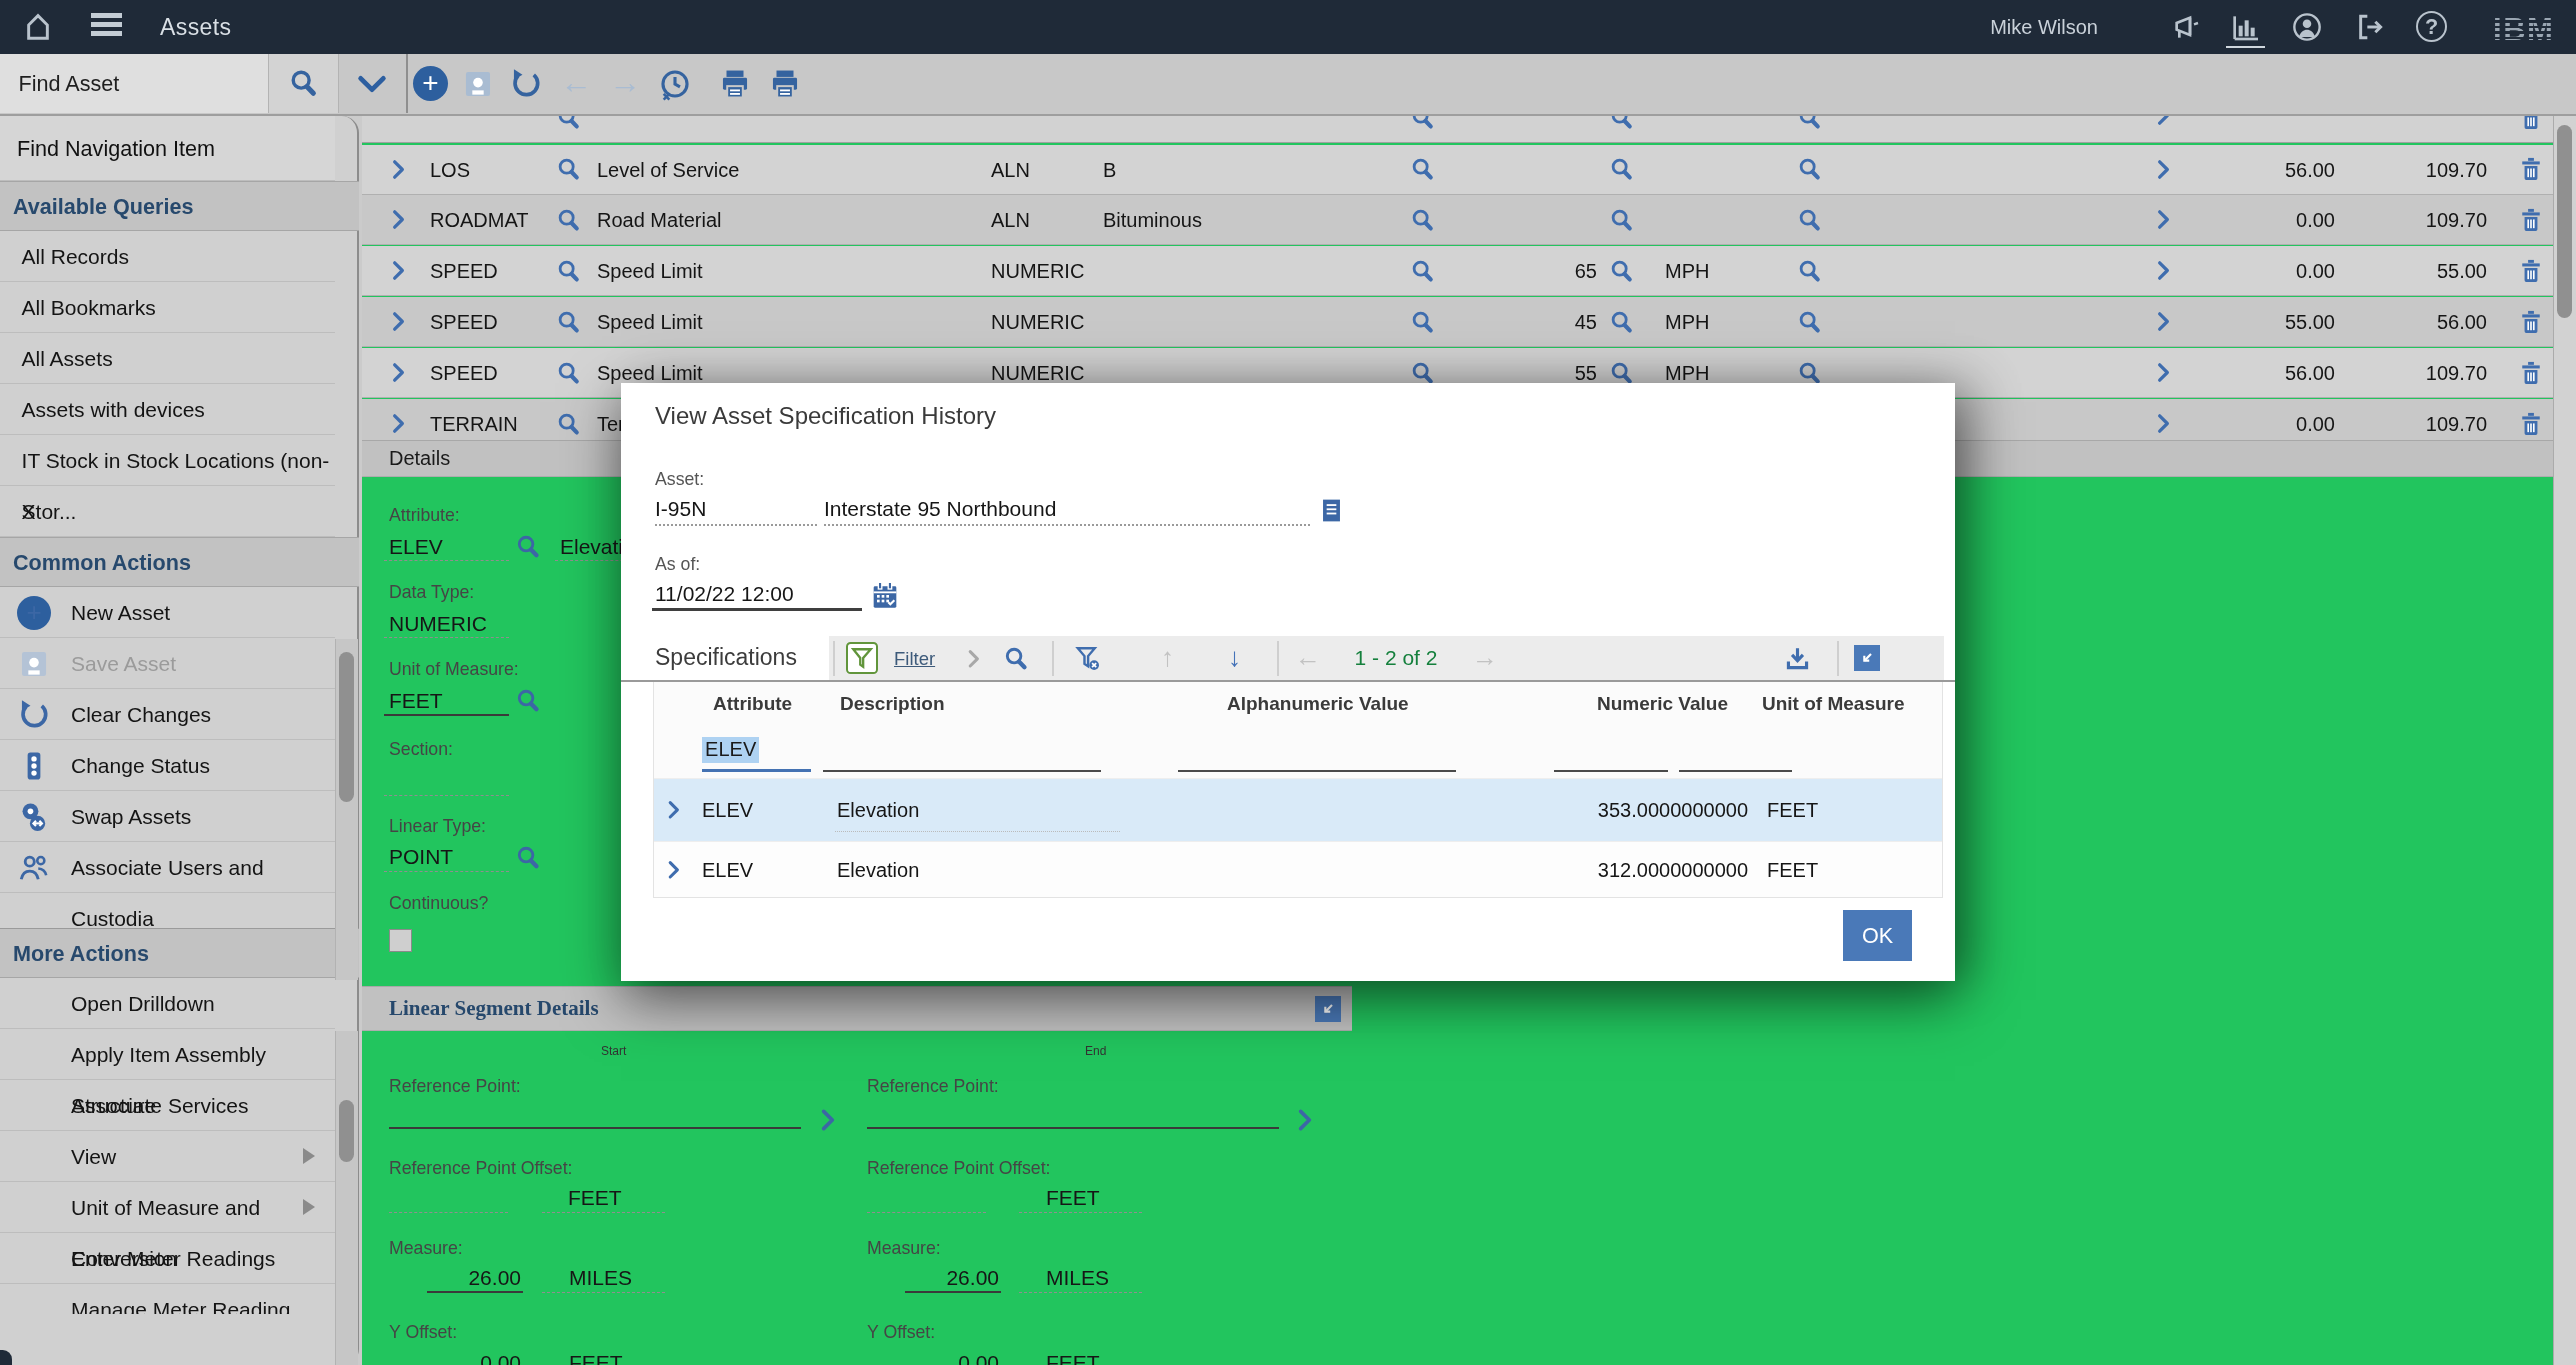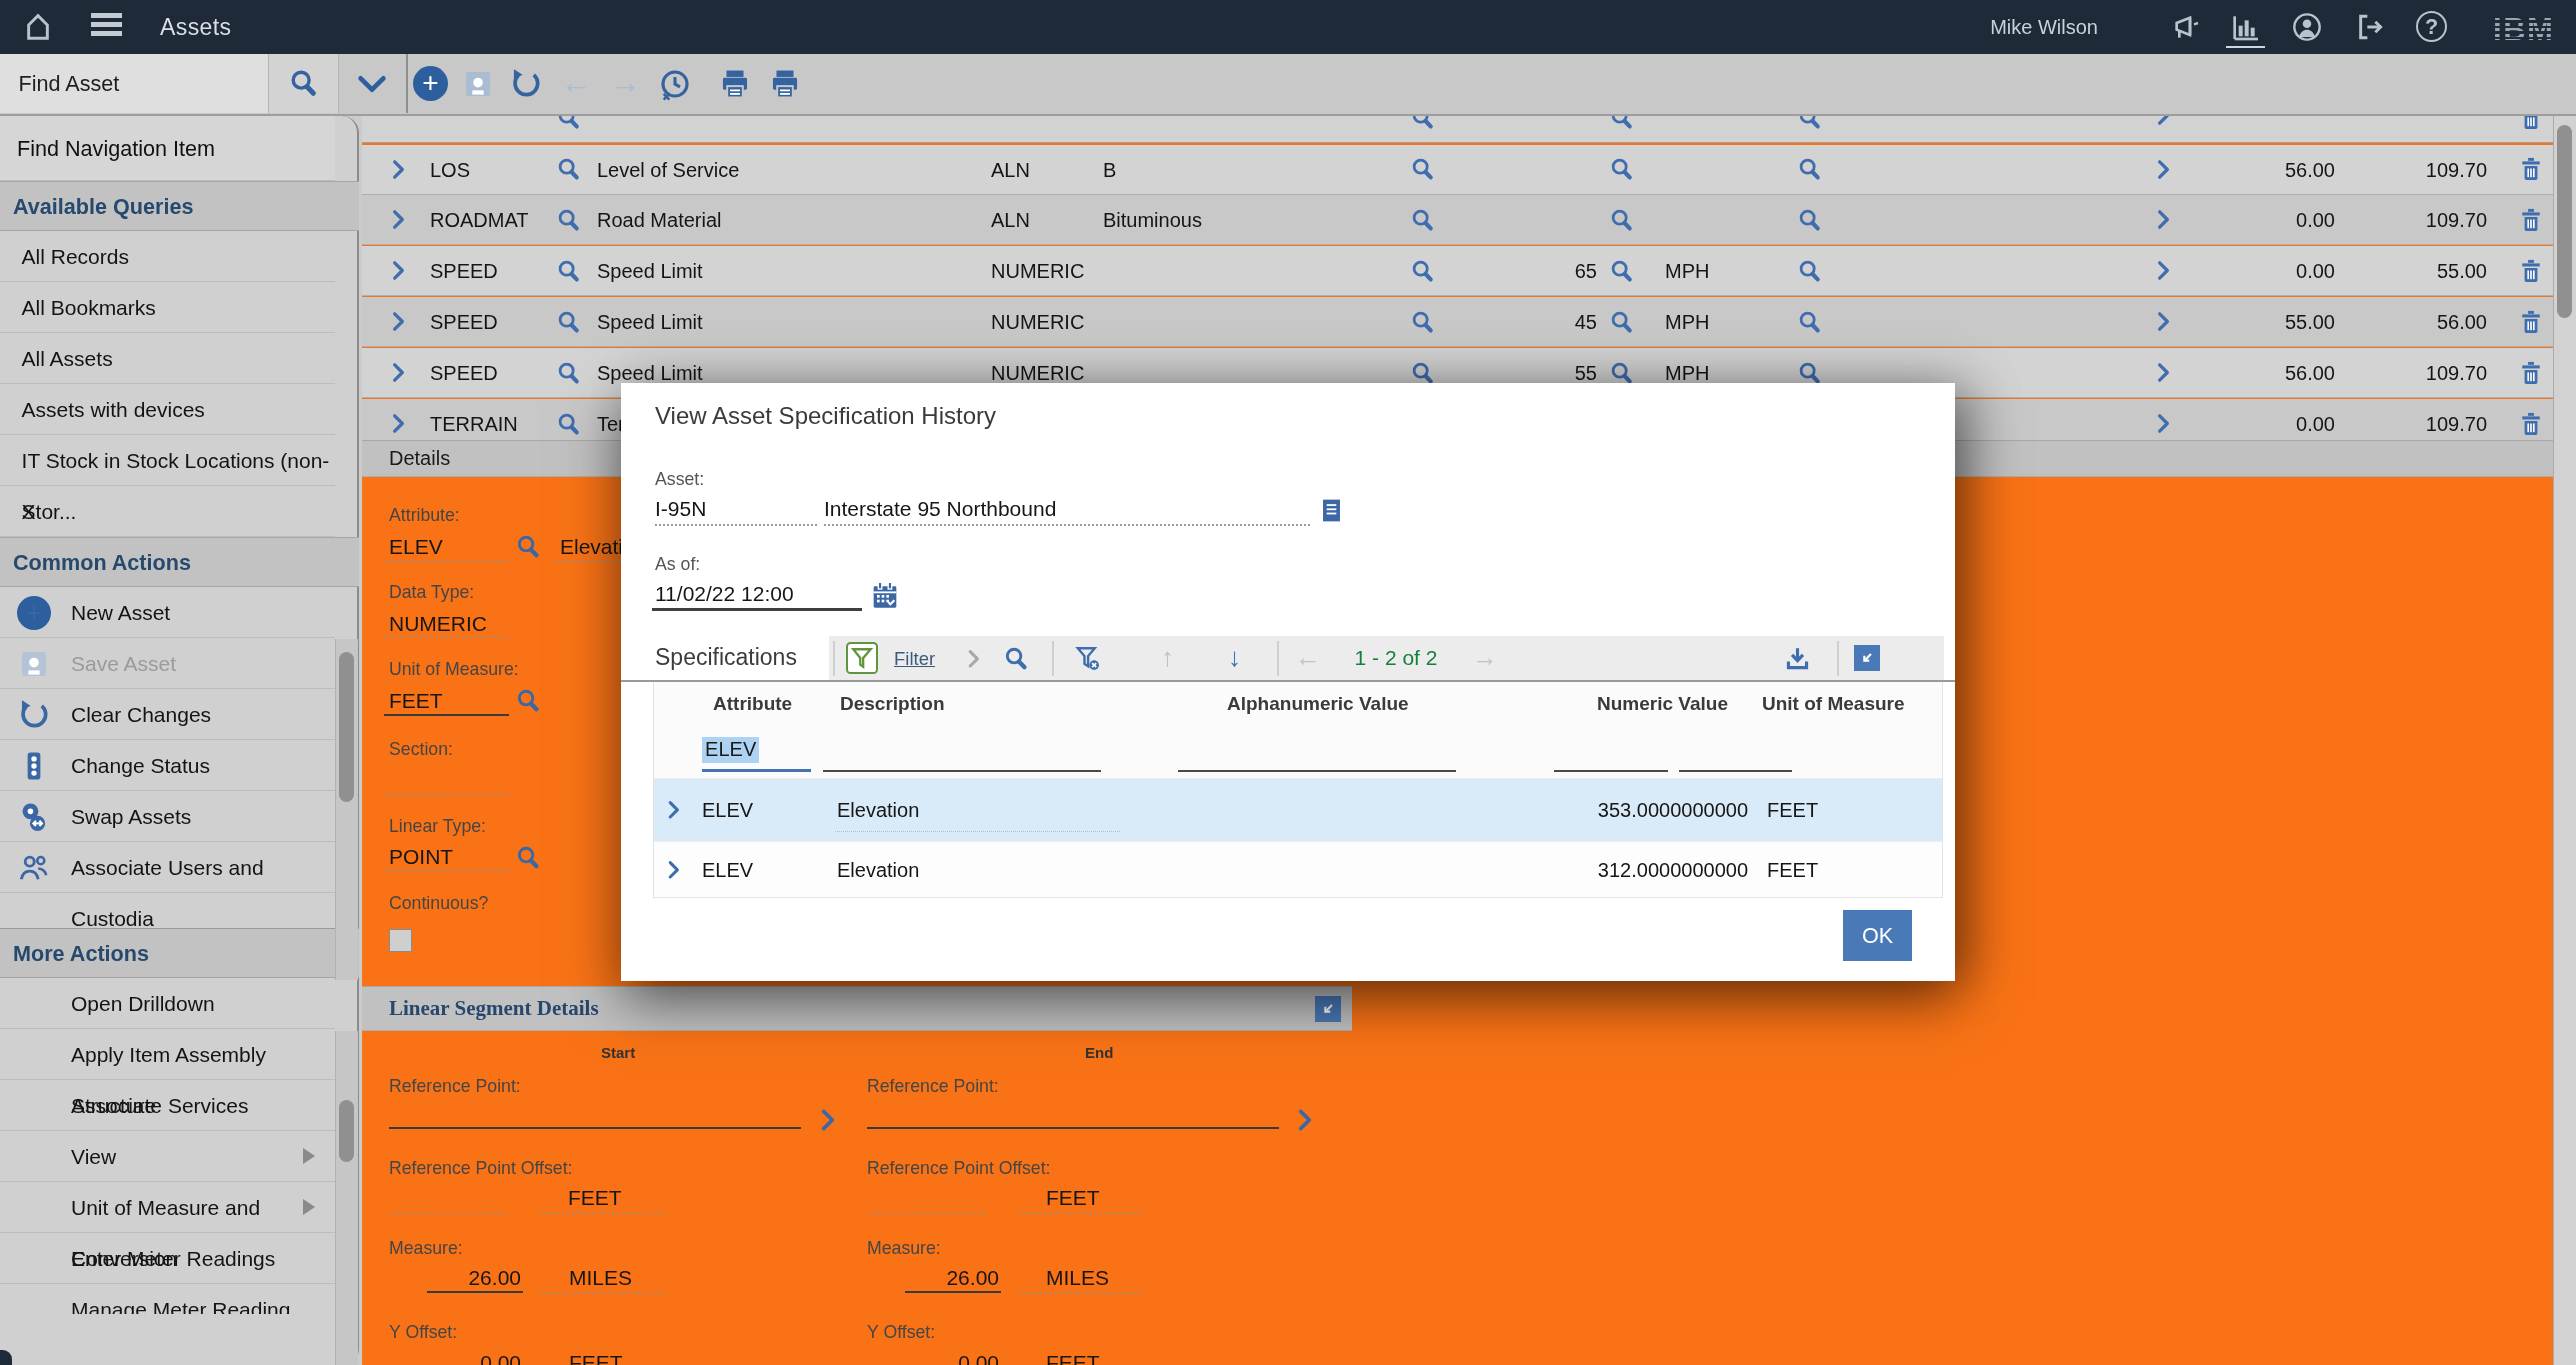--- a/index.html
+++ b/index.html
@@ -40,21 +40,21 @@
   .sb-action { height:51px; font-size:21px; line-height:51px; padding-left:71px; color:#141414; position:relative; }
   .sb-action .aicon { position:absolute; left:17px; top:8.5px; width:34px; height:34px; color:#3c67a5; }
   .sb-action.dis { color:#9b9b9b; }
   .sb-action.dis .aicon { color:#b4c3d6; }
   .sb-caret { position:absolute; right:20px; top:17px; width:0; height:0; border-left:12.3px solid #8a8a8a; border-top:8.5px solid transparent; border-bottom:8.5px solid transparent; }
   .sb-scroll { position:absolute; width:23px; background:#c6c6c6; border-left:0.8px solid #b2b2b2; }
   .sb-thumb { position:absolute; left:3.1px; width:15.4px; background:#909090; border-radius:7.7px; }
   #corner-chip { position:absolute; left:0; top:1350px; width:12.3px; height:15.4px; background:#1f2a38; border-top-right-radius:9.2px; z-index:25; }
 
   
-  #main { position:absolute; left:362px; top:116px; width:2214px; height:1250px; background:#f97316; }
+  #main { position:absolute; left:362px; top:116px; width:2214px; height:1250px; background:#22c55e; }
   #partial-strip { position:absolute; left:0; top:0; width:2191px; height:27px; background:#d2d2d2; border-bottom:1.5px solid #a0a0a0; overflow:hidden; }
   #partial-strip .tip { position:absolute; top:-12.3px; color:#3f6dae; }
   .trow { position:absolute; left:0; width:2191px; height:50px; border-bottom:0.8px solid #b0b0b0; }
   .trow.alt { background:#c8c8c8; }
   .trow.base { background:#d3d3d3; }
   .trow span { position:absolute; line-height:50px; font-size:20px; color:#151515; white-space:nowrap; }
   .trow .ric { position:absolute; top:10.8px; width:28px; height:28px; color:#3f6dae; }
   .trow .chev { top:13px; width:23px; height:23px; }
   .rnum { text-align:right; }
   #main-scroll { position:absolute; left:2191px; top:0; width:23px; height:1250px; background:#d2d2d2; border-left:0.8px solid #ababab; }
@@ -68,21 +68,21 @@
   .u-dash { position:absolute; border-bottom:1.5px dashed #8f8f8f; }
   .u-solid { position:absolute; border-bottom:2.3px solid #3a3a3a; }
   .lookup { position:absolute; width:29px; height:29px; color:#3c67a5; }
   #cont-check { position:absolute; left:27px; top:813px; width:23px; height:23px; background:#cfcfcf; border:1.5px solid #8a8a8a; }
 
   
   #linear-bar { position:absolute; left:0; top:870px; width:990px; height:45px; background:#c1c1c1;
      border-top:1.5px solid #a8a8a8; border-bottom:1.5px solid #adadad;font-family:Liberation Serif, serif; }
   #linear-bar .t { font-size:21px; font-weight:bold; color:#26486c; line-height:42px; padding-left:27px; }
   #linear-collapse { position:absolute; left:953px; top:9.2px; width:26px; height:26px; background:#4a79b8; color:#fff; }
-  .colhead { position:absolute; font-size:15px; color:#333;font-weight:bold; }
+  .colhead { position:absolute; font-size:12px; color:#333; }
 
   
   #modal { position:absolute; left:621px; top:383px; width:1334px; height:598px; background:#ffffff; z-index:60;
      box-shadow:0 19px 54px rgba(0,0,0,.5), 19px 0 46px rgba(0,0,0,.25); }
   #modal .mtitle { position:absolute; left:34px; top:18.5px; font-size:24px; color:#3a3a3a; }
   .mlabel { position:absolute; font-size:17.7px; color:#555; }
   .mvalue { position:absolute; font-size:21px; color:#161616; white-space:nowrap; }
   .m-dot { position:absolute; border-bottom:2.3px dotted #9a9a9a; }
   #spec-bar { position:absolute; left:0; top:253px; width:1334px; height:46px; border-bottom:2.3px solid #9a9a9a; }
   #spec-bar .strip { position:absolute; left:208px; top:0; width:1115px; height:44px; background:#ececec; }

